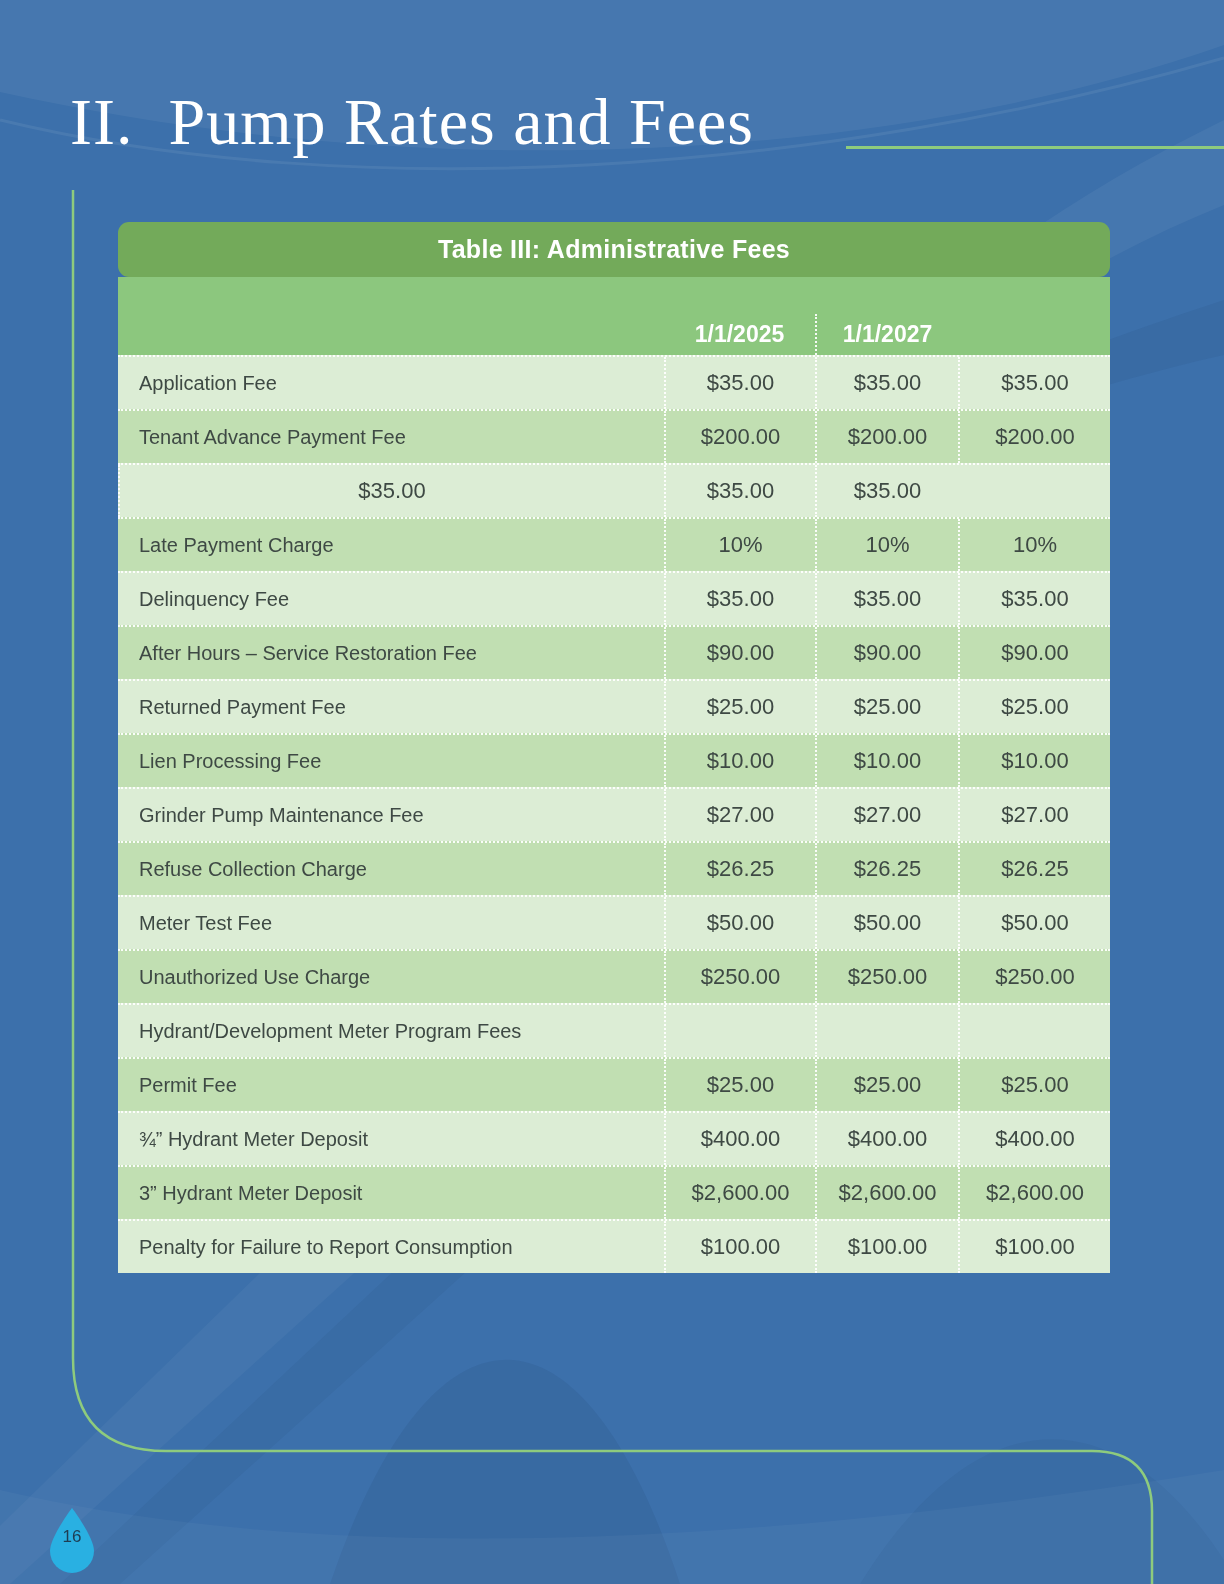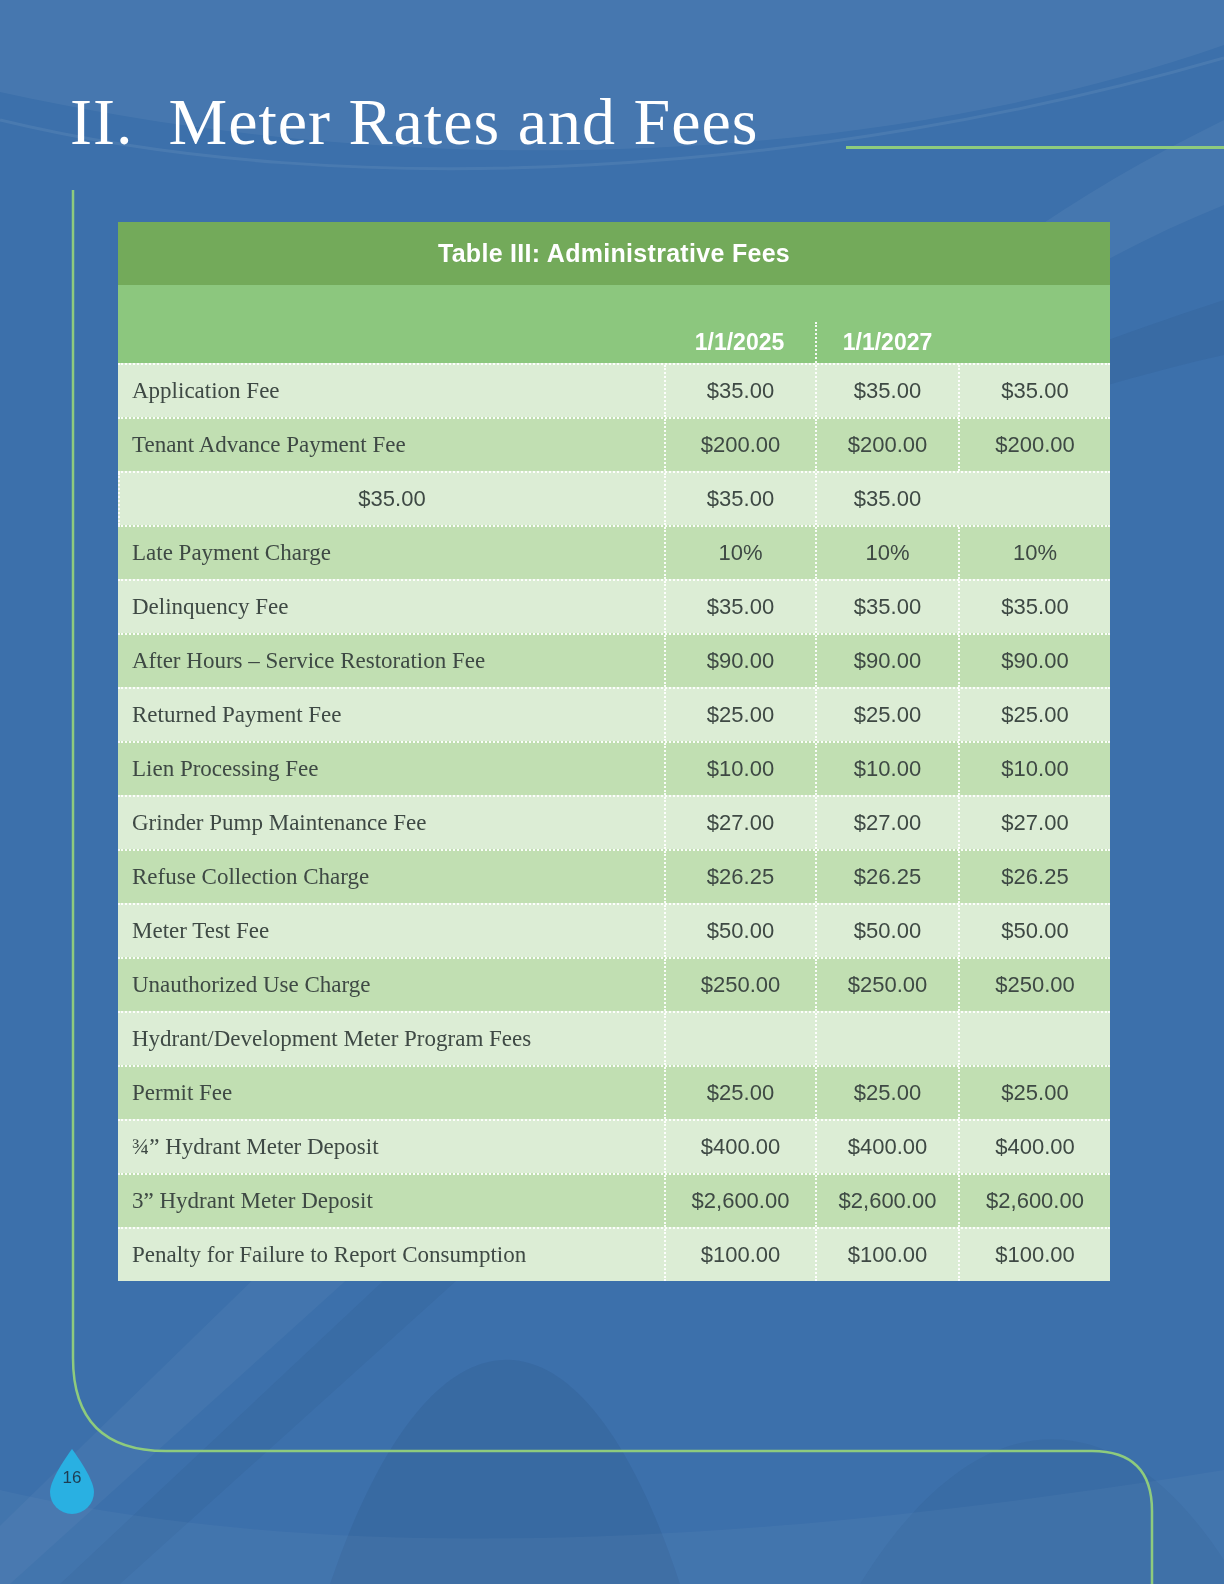--- a/index.html
+++ b/index.html
@@ -34,51 +34,52 @@
     white-space:pre;
   }
   .title-accent-line{
     position:absolute;left:846px;top:146px;width:378px;height:3px;
     background:var(--accentGreen);
   }
   .fees-table{
     position:absolute;left:118px;top:222px;width:992px;
   }
   .t-title{
-    height:63px;background:var(--tableTitleGreen);
+    height:55px;background:var(--tableTitleGreen);
     color:var(--headText);font-weight:bold;font-size:25px;
     display:flex;align-items:center;justify-content:center;
     letter-spacing:.3px;
+    border-radius:11px;
   }
   .t-head{
     height:78px;background:var(--tableHeadGreen);
     display:grid;grid-template-columns:546px 151px 143px 152px;
   }
   .t-head .cell{
     display:flex;align-items:center;justify-content:center;
     color:var(--headText);font-weight:bold;font-size:23px;margin-top:37px;
   }
   .t-row{
     height:54px;
     display:grid;grid-template-columns:546px 151px 143px 152px;
     border-top:2px dotted rgba(255,255,255,.92);
   }
   .t-row:nth-child(odd){background:var(--rowLight);}
   .t-row:nth-child(even){background:var(--rowMedium);}
   .cell{display:flex;align-items:center;}
   .cell.label{
-    justify-content:flex-start;padding-left:14px;
-    color:var(--bodyText);font-size:23px;font-family:Liberation Serif, serif;
+    justify-content:flex-start;padding-left:21px;
+    color:var(--bodyText);font-size:20px;
   }
   .cell.val{
     justify-content:center;
     color:var(--bodyText);font-size:22px;text-align:right;
   }
   .divL{border-left:2px dotted rgba(255,255,255,.92);}
-  .drop-wrap{position:absolute;left:46px;top:1447px;width:52px;height:68px;}
+  .drop-wrap{position:absolute;left:46px;top:1506px;width:52px;height:68px;}
   .drop-wrap svg{position:absolute;inset:0;display:block;}
   .pnum{
     position:absolute;left:0;top:21px;width:52px;
     text-align:center;
     font-size:17px;color:var(--pageNumText);
   }
 </style>
 </head>
 <body>
 
@@ -94,21 +95,21 @@
   <path d="M860,1584 C980,1390 1120,1400 1224,1560 L1224,1584 Z" fill="rgba(10,30,60,0.05)"></path>
   <path d="M0,1490 C300,1560 700,1555 1224,1470 L1224,1584 L0,1584 Z" fill="rgba(255,255,255,0.035)"></path>
 </svg>
 
 <svg class="frame-svg" viewBox="0 0 1224 1584" xmlns="http://www.w3.org/2000/svg" aria-hidden="true">
   <path d="M73,190 L73,1358 Q73,1451 166,1451 L1092,1451 Q1152,1451 1152,1511 L1152,1584" fill="none" stroke="#8ecb7d" stroke-width="2.5"></path>
 </svg>
 
 <div class="title-accent-line"></div>
 
-<h1 class="page-title">II.  Meter Rates and Fees</h1>
+<h1 class="page-title">II.  Pump Rates and Fees</h1>
 
 <div class="fees-table">
   <div class="t-title">Table III: Administrative Fees</div>
   <div class="t-head">
     <div class="cell label"></div>
     <div class="cell">1/1/2025</div>
     <div class="cell divL">1/1/2027</div>
   </div>
   <div class="t-body">
   <div class="t-row">

